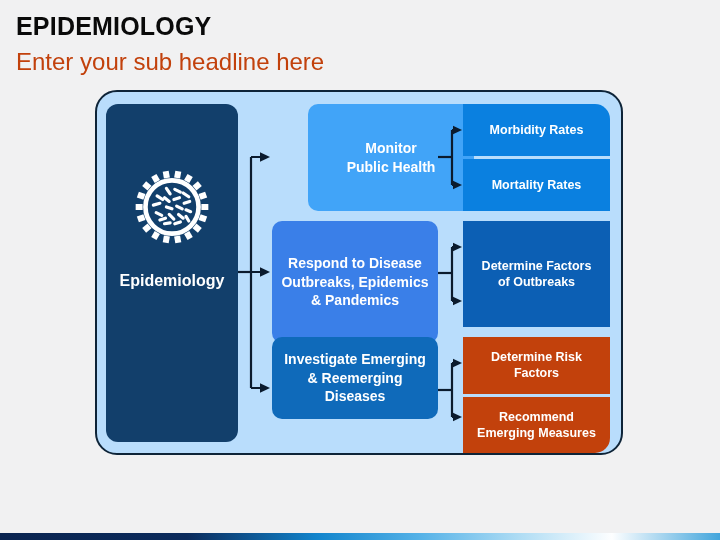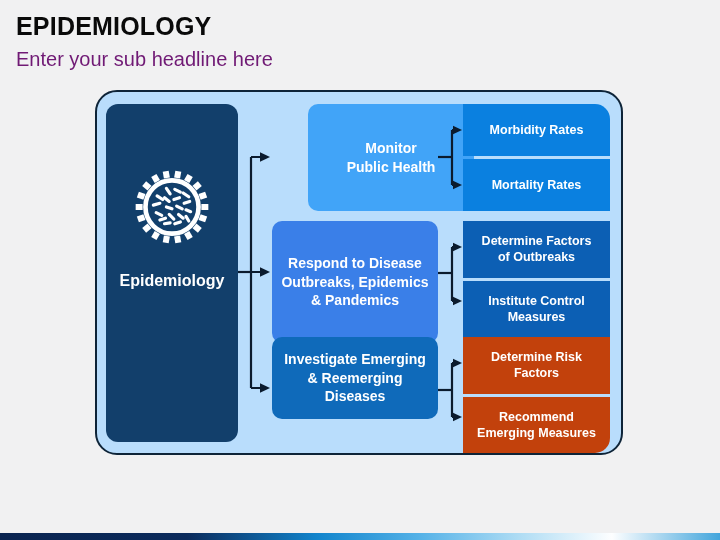--- a/index.html
+++ b/index.html
@@ -7,21 +7,21 @@
     position:relative;width:720px;height:540px;overflow:hidden;
     background:#F1F1F2;
     font-family:"Liberation Sans","DejaVu Sans",sans-serif;
   }
   .page-title{
     position:absolute;left:16px;top:12px;margin:0;
     font-size:25px;font-weight:bold;color:#0A0A0A;letter-spacing:.2px;
   }
   .page-subtitle{
     position:absolute;left:16px;top:48px;
-    font-size:20px;font-weight:normal;color:#701a75;
+    font-size:24px;font-weight:normal;color:#c2410c;
   }
   .container{
     position:absolute;left:95px;top:90px;width:528px;height:365px;
     background:#B9DDFC;border:2.5px solid #0E2438;border-radius:22px;
     box-sizing:border-box;
   }
   .root-panel{
     position:absolute;left:106px;top:104px;width:132px;height:338px;
     background:#123F6B;border-radius:12px;
     display:flex;flex-direction:column;align-items:center;
@@ -142,24 +142,20 @@
     </div>
     <div class="subbox">
       <span class="prelabel">Mortality Rates</span>
     </div>
   </div>
   <div class="subgroup sg2">
     <div class="subbox">
       <span class="prelabel">Determine Factors
 of Outbreaks</span>
     </div>
-    <div class="subbox">
-      <span class="prelabel">Institute Control
-Measures</span>
-    </div>
   </div>
   <div class="subgroup sg3">
     <div class="subbox">
       <span class="prelabel">Determine Risk
 Factors</span>
     </div>
     <div class="subbox">
       <span class="prelabel">Recommend
 Emerging Measures</span>
     </div>

